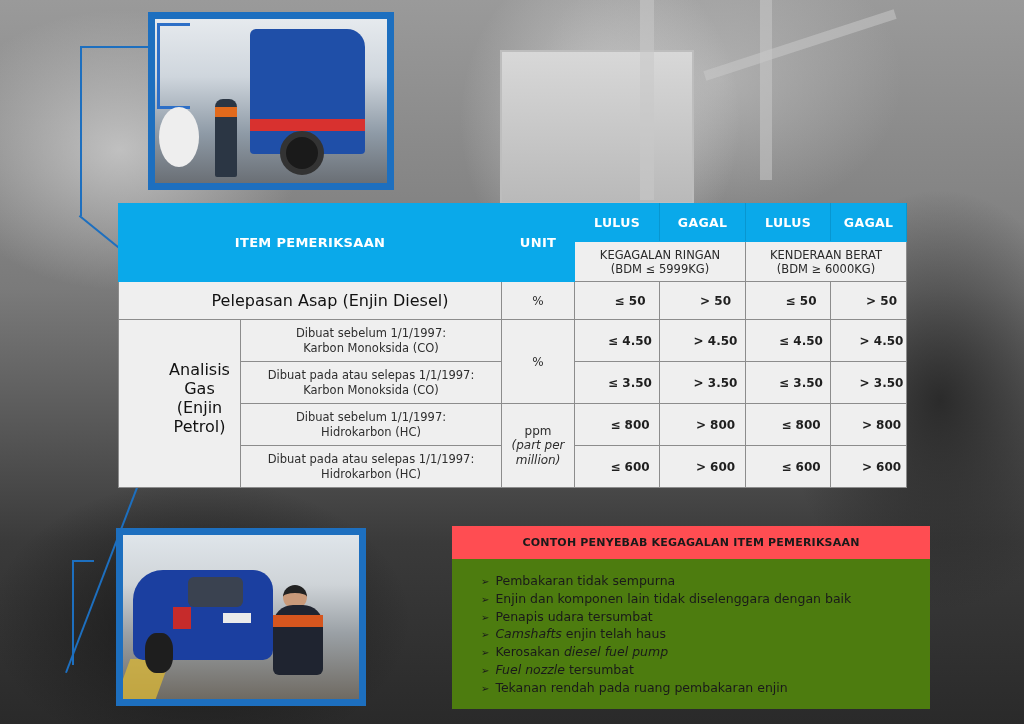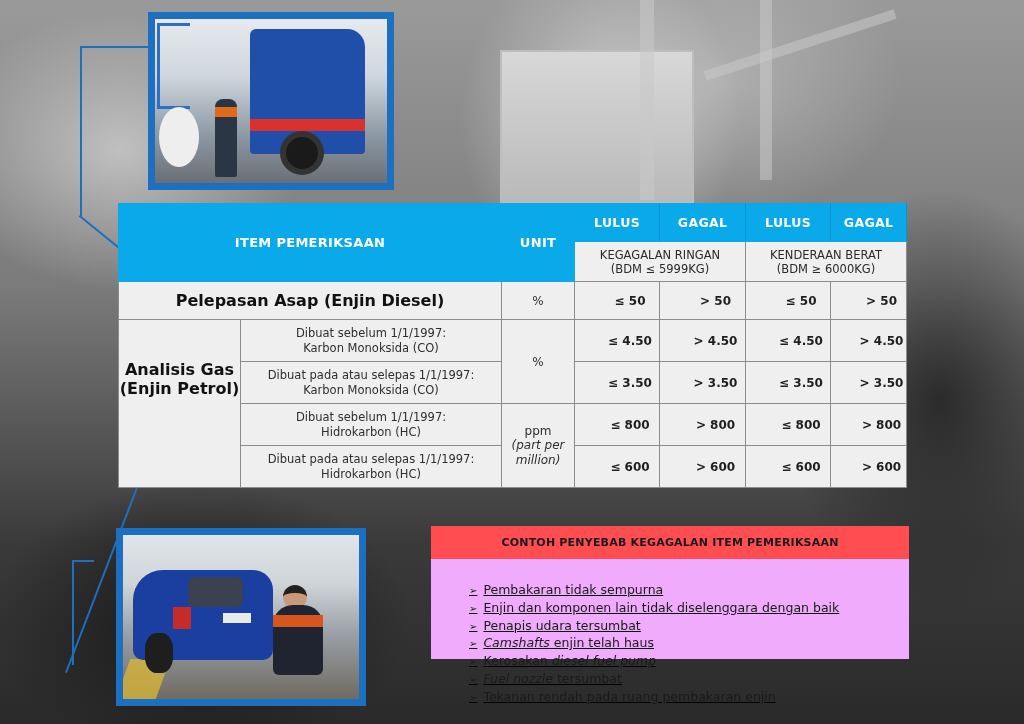--- a/index.html
+++ b/index.html
@@ -72,35 +72,35 @@
     border: 1px solid #8c8c8c; padding: 0; text-align: center; vertical-align: middle;
     background: #efefef;
   }
   .spec-table th.hdr {
     background: #0aa9ea; color: #ffffff; font-weight: bold; font-size: 13px; letter-spacing: 0.3px;
     border-color: #0aa9ea;
   }
   .spec-table th.hdr.pg { border-left: 1px solid #0896d0; border-right: 1px solid #0896d0; font-size: 12.5px; }
   .spec-table td.cat { font-size: 11.5px; line-height: 14px; color: #2a2a2a; }
   .spec-table td.val { font-weight: bold; font-size: 12px; color: #1f1f1f; padding-left: 26px; }
-  .spec-table td.item-big { font-weight: bold; font-size: 16px; color: #111; }
+  .spec-table td.item-big { font-weight: normal; font-size: 16px; color: #111; padding-left: 40px; }
   .spec-table td.sub { font-size: 11.5px; line-height: 15px; color: #2e2e2e; }
   .spec-table td.unit { font-size: 12px; color: #2e2e2e; }
   .unit-note { font-style: italic; display: block; line-height: 15px; }
 
   
   .causes {
-    position: absolute; left: 431px; top: 526px; width: 478px; height: 133px;
-    background: #f0abfc;
+    position: absolute; left: 452px; top: 526px; width: 478px; height: 183px;
+    background: #4d7c0f;
   }
   .causes-title {
     height: 33px; line-height: 33px; background: #ff4d52; text-align: center;
     font-weight: bold; font-size: 11px; color: #1a1a1a; letter-spacing: 0.2px;
   }
-  .causes ul { list-style: none; margin: 16px; padding: 7px 8px 0 22px; text-decoration: underline; }
+  .causes ul { list-style: none; margin: 7px; padding: 7px 8px 0 22px; }
   .causes li { font-size: 12.5px; line-height: 16.8px; color: #1a1a1a; }
   .causes li .bullet { font-size: 10px; margin-right: 6px; }
   .causes li em { font-style: italic; }
 </style>
 </head>
 <body>
 
 <div class="bg"></div>
 <div class="bg-panel"></div>
 <div class="bg-beam" style="left:640px;top:0;width:14px;height:200px;"></div>

